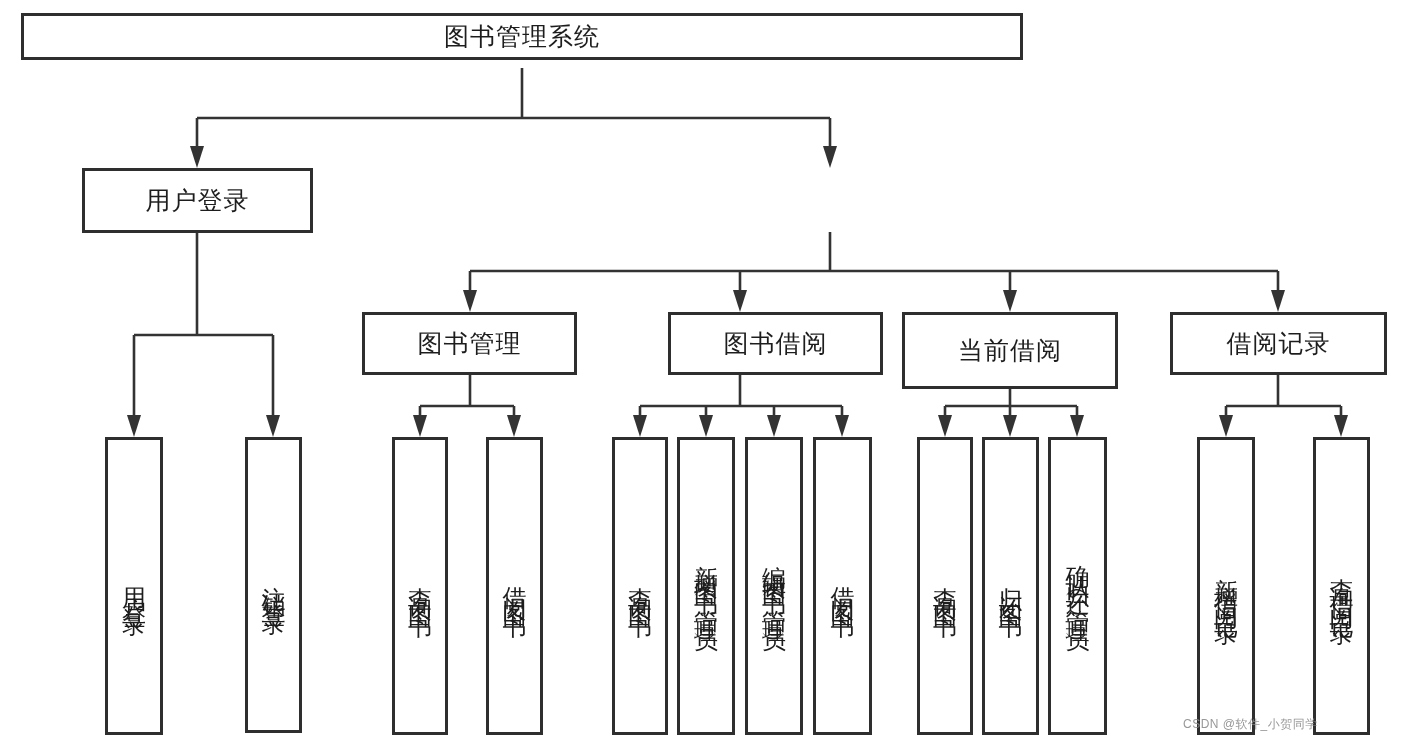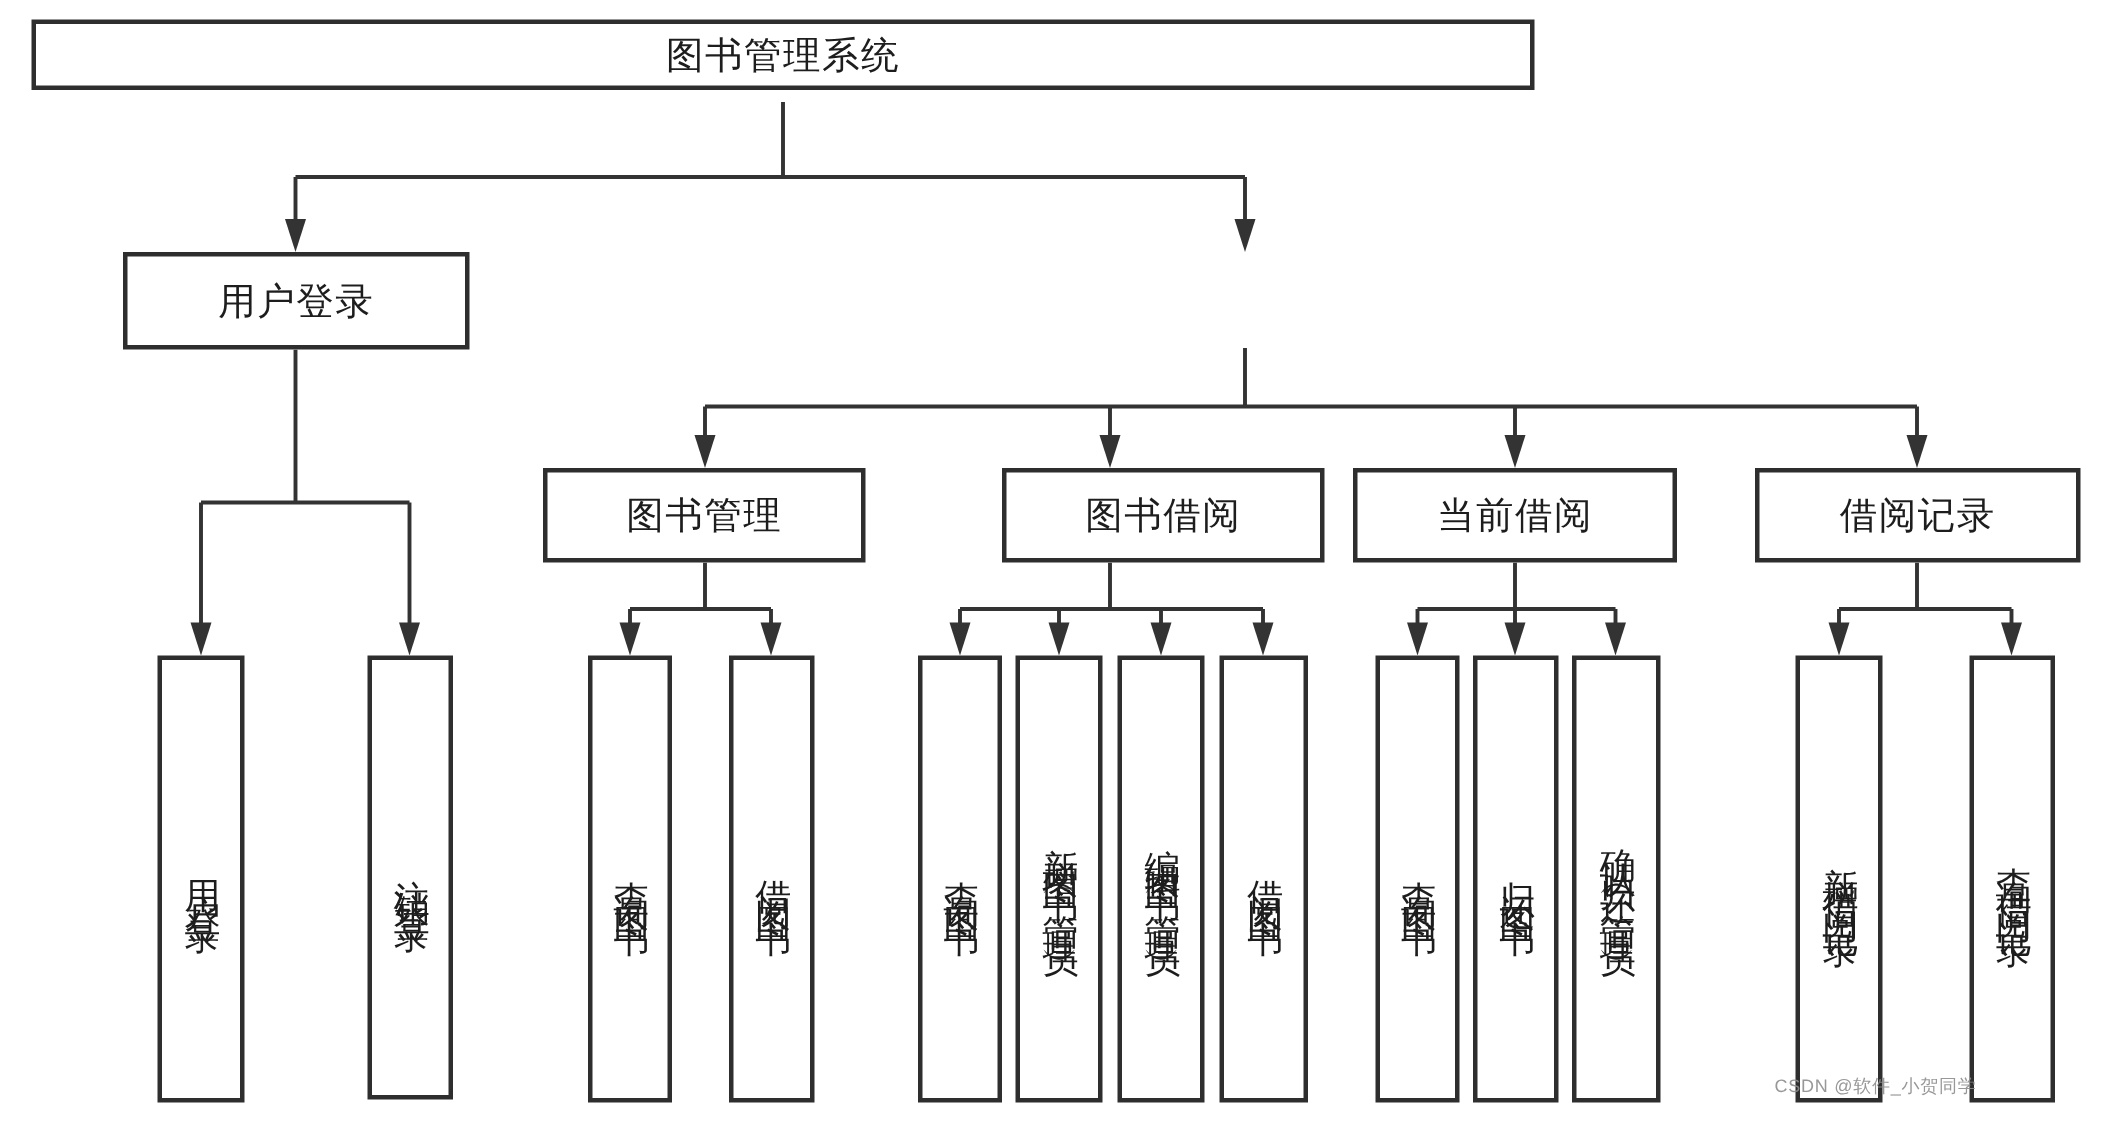--- a/index.html
+++ b/index.html
@@ -94,21 +94,21 @@
   <div class="node h" style="left:82px;top:168px;width:231px;height:65px">
     <span class="lbl">用户登录</span>
   </div>
 
   <div class="node h" style="left:362px;top:312px;width:215px;height:63px">
     <span class="lbl">图书管理</span>
   </div>
   <div class="node h" style="left:668px;top:312px;width:215px;height:63px">
     <span class="lbl">图书借阅</span>
   </div>
-  <div class="node h" style="left:902px;top:312px;width:216px;height:63px">
+  <div class="node h" style="left:902px;top:312px;width:216px;height:77px">
     <span class="lbl">当前借阅</span>
   </div>
   <div class="node h" style="left:1170px;top:312px;width:217px;height:63px">
     <span class="lbl">借阅记录</span>
   </div>
 
   <div class="node v" style="left:105px;top:437px;width:58px;height:298px">
     <span class="lbl">用户登录</span>
   </div>
   <div class="node v" style="left:245px;top:437px;width:57px;height:296px">

